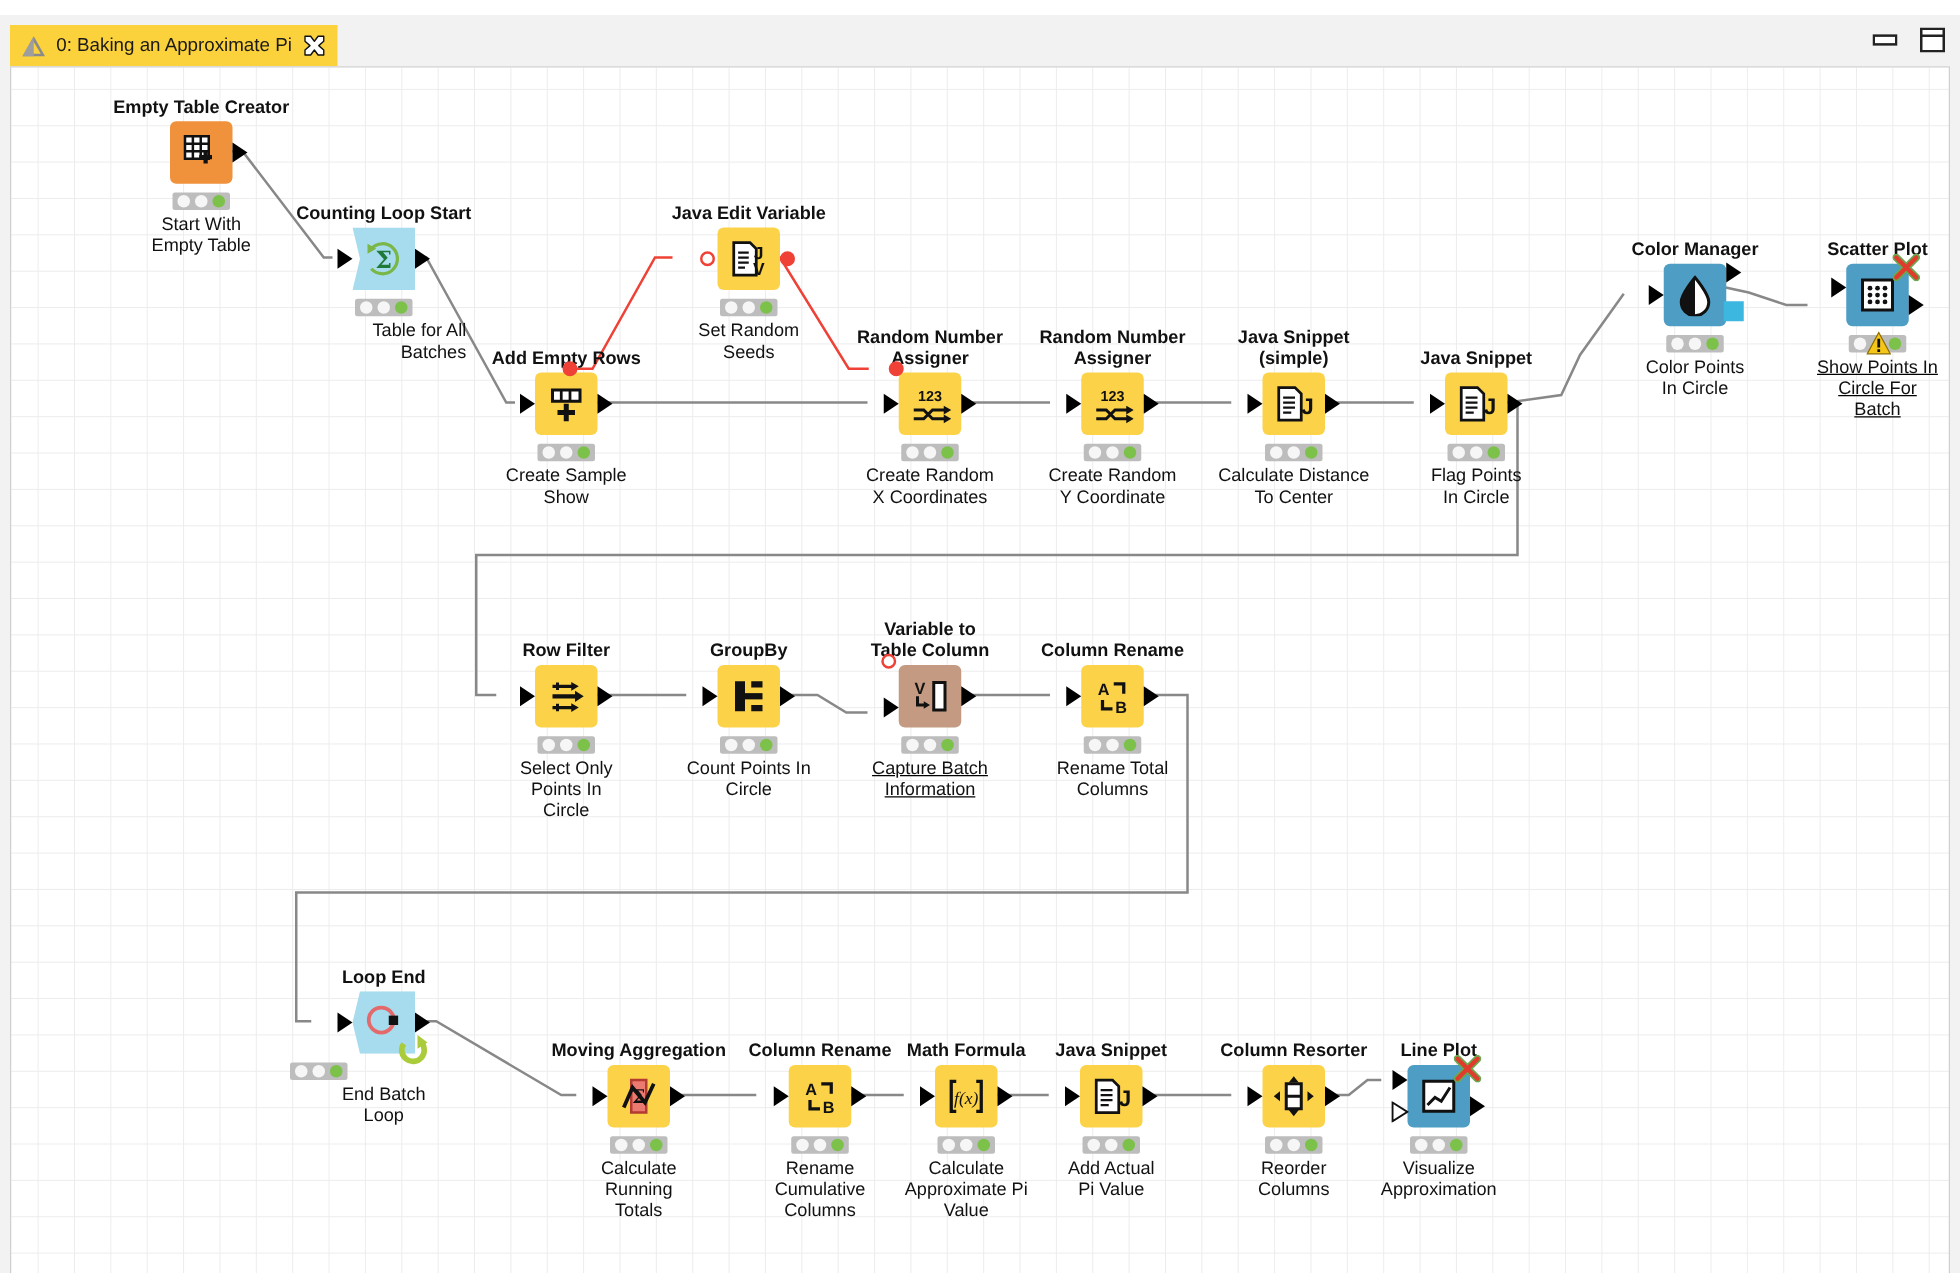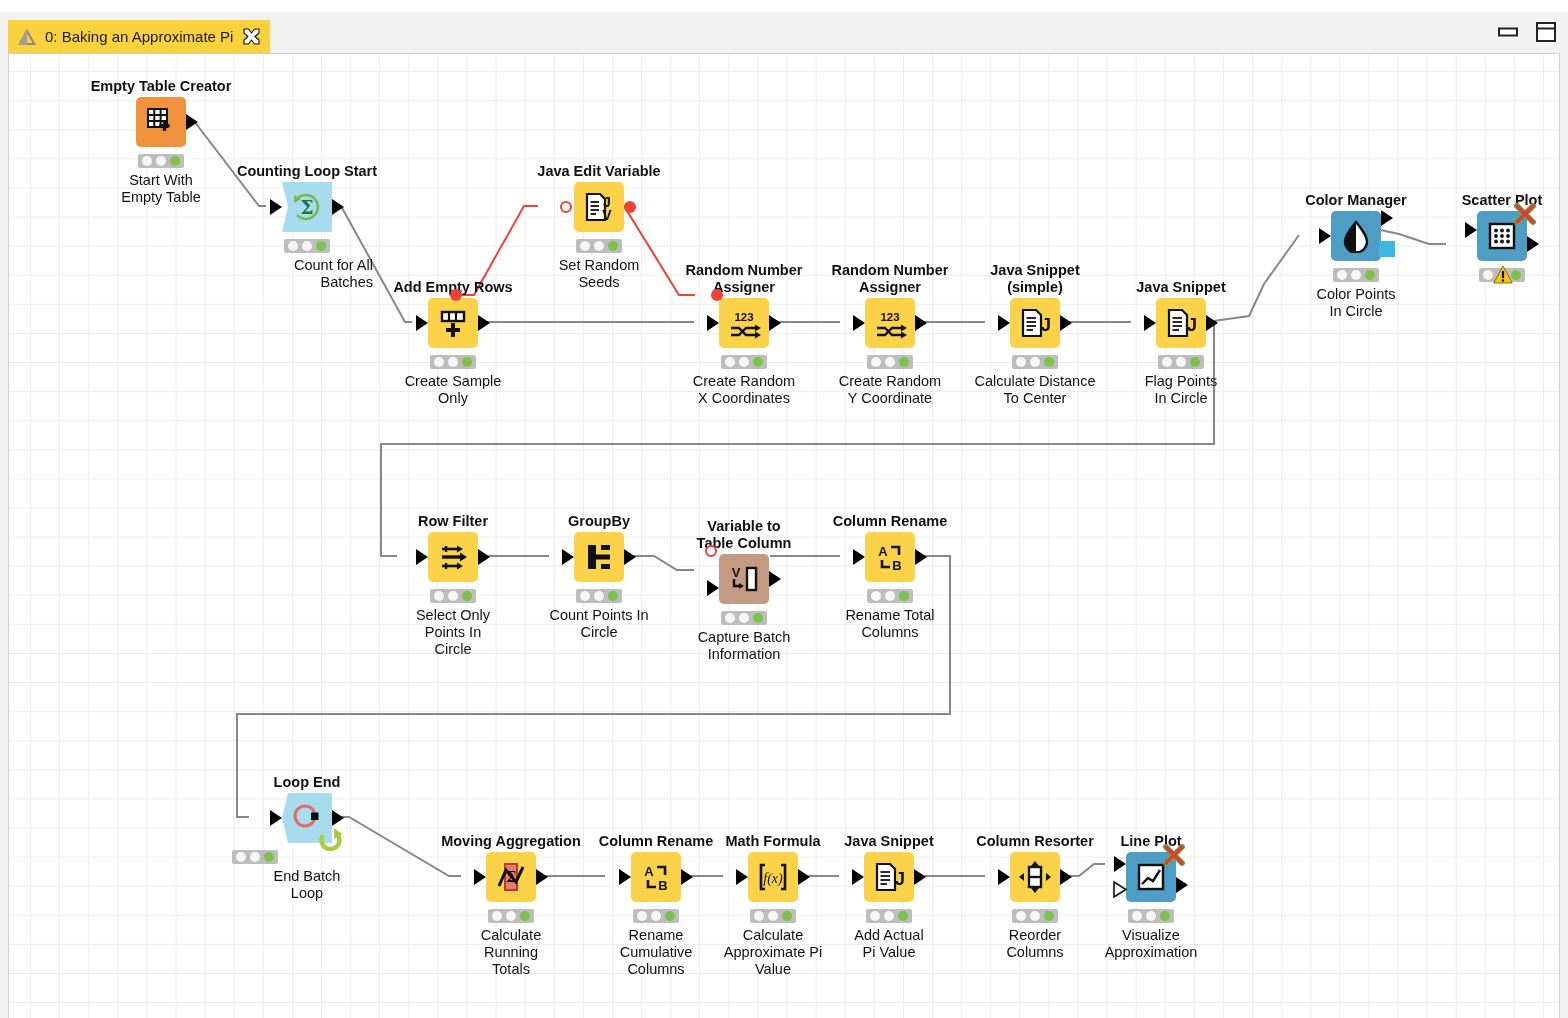--- a/index.html
+++ b/index.html
@@ -284,21 +284,21 @@
         </span>
         <span class="port in" style="left:-12px;top:17px;"></span>
         <span class="port out" style="left:50px;top:17px;"></span>
       </div>
       <div class="status">
         <span class="led"></span>
         <span class="led"></span>
         <span class="led green"></span>
       </div>
       <div class="annot">
-        <div>Count for All</div>
+        <div>Table for All</div>
         <div>Batches</div>
       </div>
     </div>
 
     <div class="node" style="left:419px; top:244px;">
       <div class="nodename">Add Empty Rows</div>
       <div class="box yellow">
         <span>
           <svg class="icon" viewBox="0 0 34 34">
             <rect x="6" y="6" width="22" height="9" fill="#fff" stroke="#111" stroke-width="2.4"></rect>
@@ -311,21 +311,21 @@
         <span class="port out" style="left:50px;top:17px;"></span>
         <span class="vport red-filled" style="left:22px;top:-9px;"></span>
       </div>
       <div class="status">
         <span class="led"></span>
         <span class="led"></span>
         <span class="led green"></span>
       </div>
       <div class="annot">
         <div>Create Sample</div>
-        <div>Only</div>
+        <div>Show</div>
       </div>
     </div>
 
     <div class="node" style="left:565px; top:128px;">
       <div class="nodename">Java Edit Variable</div>
       <div class="box yellow">
         <span>
           <svg class="icon" viewBox="0 0 34 34">
             <path d="M5 4 h13 l5 5 v21 h-18 z" fill="#fff" stroke="#111" stroke-width="2.2"></path>
             <line x1="8.5" y1="12" x2="17" y2="12" stroke="#111" stroke-width="1.8"></line>
@@ -521,20 +521,25 @@
         <span class="led" style="visibility:hidden;"></span>
         <span class="led green"></span>
         <span class="warn-tri">
           <svg width="20" height="19" viewBox="0 0 20 19">
             <polygon points="10,1 19.2,18 0.8,18" fill="#f5c518" stroke="#8a6d00" stroke-width="1"></polygon>
             <rect x="8.9" y="6" width="2.2" height="7" fill="#111"></rect>
             <rect x="8.9" y="14.4" width="2.2" height="2.2" fill="#111"></rect>
           </svg>
         </span>
       </div>
+      <div class="annot">
+        <div>Show Points In</div>
+        <div>Circle For</div>
+        <div>Batch</div>
+      </div>
     </div>
 
     <div class="node" style="left:419px; top:478px;">
       <div class="nodename">Row Filter</div>
       <div class="box yellow">
         <span>
           <svg class="icon" viewBox="0 0 34 34">
             <line x1="6" y1="9" x2="22" y2="9" stroke="#111" stroke-width="2.6"></line>
             <polygon points="21,5.5 27,9 21,12.5" fill="#111"></polygon>
             <line x1="10" y1="6" x2="10" y2="12" stroke="#111" stroke-width="2.4"></line>
@@ -578,21 +583,21 @@
         <span class="led"></span>
         <span class="led"></span>
         <span class="led green"></span>
       </div>
       <div class="annot">
         <div>Count Points In</div>
         <div>Circle</div>
       </div>
     </div>
 
-    <div class="node" style="left:710px; top:500px;">
+    <div class="node" style="left:710px; top:478px;text-decoration:underline;">
       <div class="nodename two">
         <div>Variable to</div>
         <div>Table Column</div>
       </div>
       <div class="box brown">
         <span>
           <svg class="icon" viewBox="0 0 34 34">
             <text x="9" y="15" font-size="13" font-weight="bold" font-family="Liberation Sans, sans-serif" fill="#111" text-anchor="middle">V</text>
             <path d="M7 17 v7 h7" fill="none" stroke="#111" stroke-width="2.4"></path>
             <polygon points="12,21 17,24 12,27" fill="#111"></polygon>

